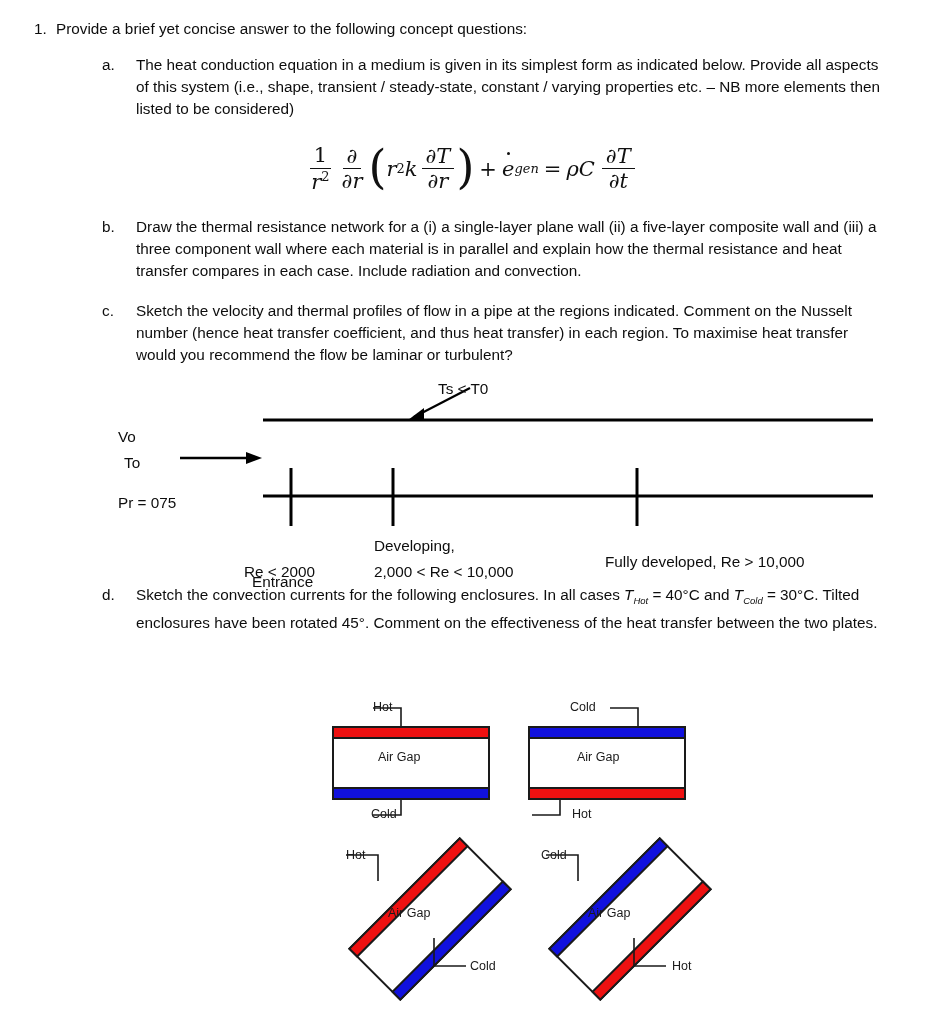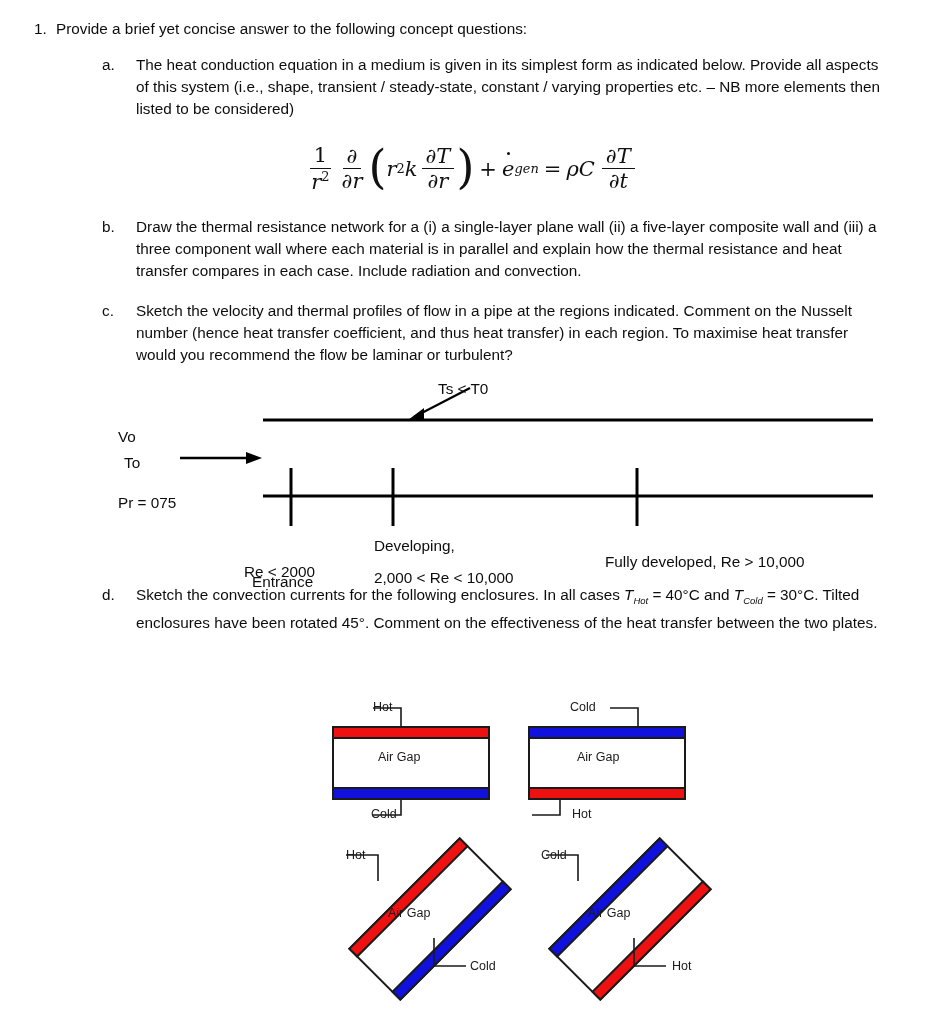--- a/index.html
+++ b/index.html
@@ -219,21 +219,21 @@
   <div class="lbl" style="left:438px; top:2px;">Ts &lt; T0</div>
 
   <div class="lbl" style="left:118px; top:50px;">Vo</div>
   <div class="lbl" style="left:124px; top:76px;">To</div>
   <div class="lbl" style="left:118px; top:116px;">Pr = 075</div>
 
   <div class="lbl" style="left:252px; top:159px;margin-top:36px;">Entrance</div>
   <div class="lbl" style="left:244px; top:185px;">Re &lt; 2000</div>
 
   <div class="lbl" style="left:374px; top:159px;">Developing,</div>
-  <div class="lbl" style="left:374px; top:191px;">2,000 &lt; Re &lt; 10,000</div>
+  <div class="lbl" style="left:374px; top:185px;">2,000 &lt; Re &lt; 10,000</div>
 
   <div class="lbl" style="left:605px; top:175px;">Fully developed, Re &gt; 10,000</div>
 
 </div>
 
 <div class="enclosures">
 
   <svg width="210" height="125" viewBox="0 0 210 125" style="position:absolute; left:325px; top:5px;">
 
     <polyline points="48,13 76,13 76,32" fill="none" stroke="#1a1a1a" stroke-width="1.6"></polyline>

